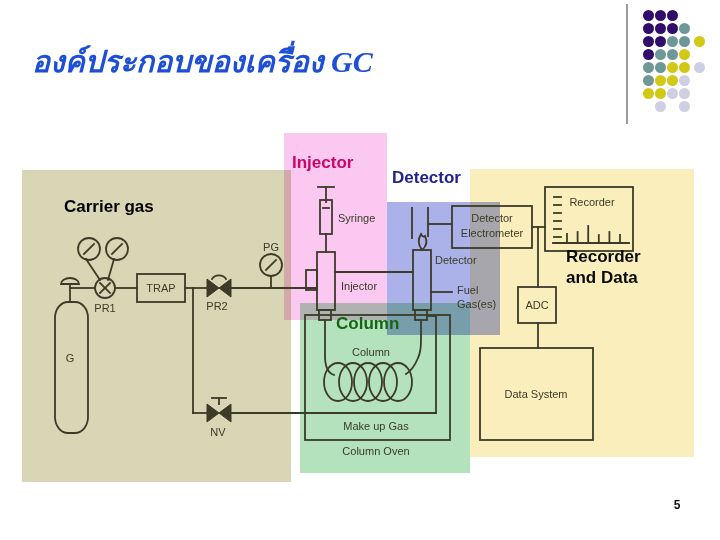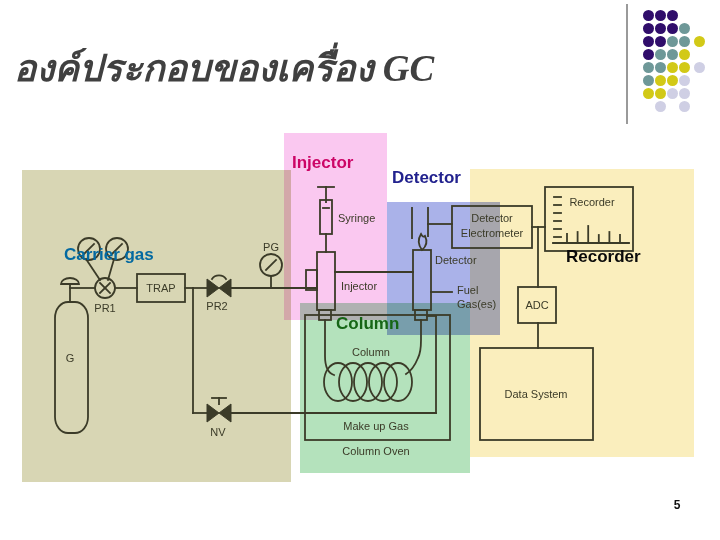--- a/index.html
+++ b/index.html
@@ -1,37 +1,37 @@
 <!DOCTYPE html>
 <html><head>
 <meta charset="utf-8">
 <style>
   html,body{margin:0;padding:0;}
   body{
     width:720px;height:540px;position:relative;background:#ffffff;
     font-family:"Liberation Sans",sans-serif;overflow:hidden;
   }
   .slide-title{
-    position:absolute;left:14px;top:38px;
+    position:absolute;left:32px;top:38px;
     font-family:"Liberation Serif",serif;font-weight:bold;font-style:italic;
-    font-size:37px;color:#404040;white-space:nowrap;
+    font-size:30px;color:#1d4ed8;white-space:nowrap;
   }
   .deco-line{position:absolute;left:626px;top:4px;width:2px;height:120px;background:#9a9a9a;}
   .dot{position:absolute;width:11px;height:11px;border-radius:50%;}
   .diagram-svg{position:absolute;left:0;top:0;}
   .region{mix-blend-mode:multiply;}
   .lines line,.lines path,.lines rect,.lines ellipse,.lines circle{
     stroke:#3b3b28;stroke-width:1.8;fill:none;stroke-linecap:square;
   }
   .lines polygon{fill:#3b3b28;stroke:#3b3b28;stroke-width:1;}
   .fillshape{fill:#3b3b28;stroke:none;}
   .dtext{font:11px "Liberation Sans",sans-serif;fill:#3b3b28;}
   .dtext-mid{text-anchor:middle;}
   .big-label{position:absolute;font-weight:bold;font-size:17px;white-space:nowrap;}
-  .lbl-carrier{left:64px;top:197px;color:#0369a1;margin-top:48px;}
+  .lbl-carrier{left:64px;top:197px;color:#000000;}
   .lbl-injector{left:292px;top:153px;color:#cc0566;}
   .lbl-detector{left:392px;top:168px;color:#22228e;}
   .lbl-column{left:336px;top:314px;color:#166616;}
   .lbl-recorder{left:566px;top:246px;color:#0a0a0a;line-height:21px;white-space:normal;width:130px;}
   .page-number{position:absolute;left:668px;top:498px;width:18px;text-align:center;
     font-size:12px;font-weight:bold;color:#111;}
 </style>
 </head>
 <body>
 
@@ -220,15 +220,16 @@
     <text class="dtext dtext-mid" x="376" y="455">Column Oven</text>
   </g>
 </svg>
 
 <div class="big-label lbl-carrier">Carrier gas</div>
 <div class="big-label lbl-injector">Injector</div>
 <div class="big-label lbl-detector">Detector</div>
 <div class="big-label lbl-column">Column</div>
 <div class="big-label lbl-recorder">
   <span style="display:block">Recorder</span>
+  <span style="display:block">and Data</span>
 </div>
 
 <div class="page-number">5</div>
 
 </body></html>

